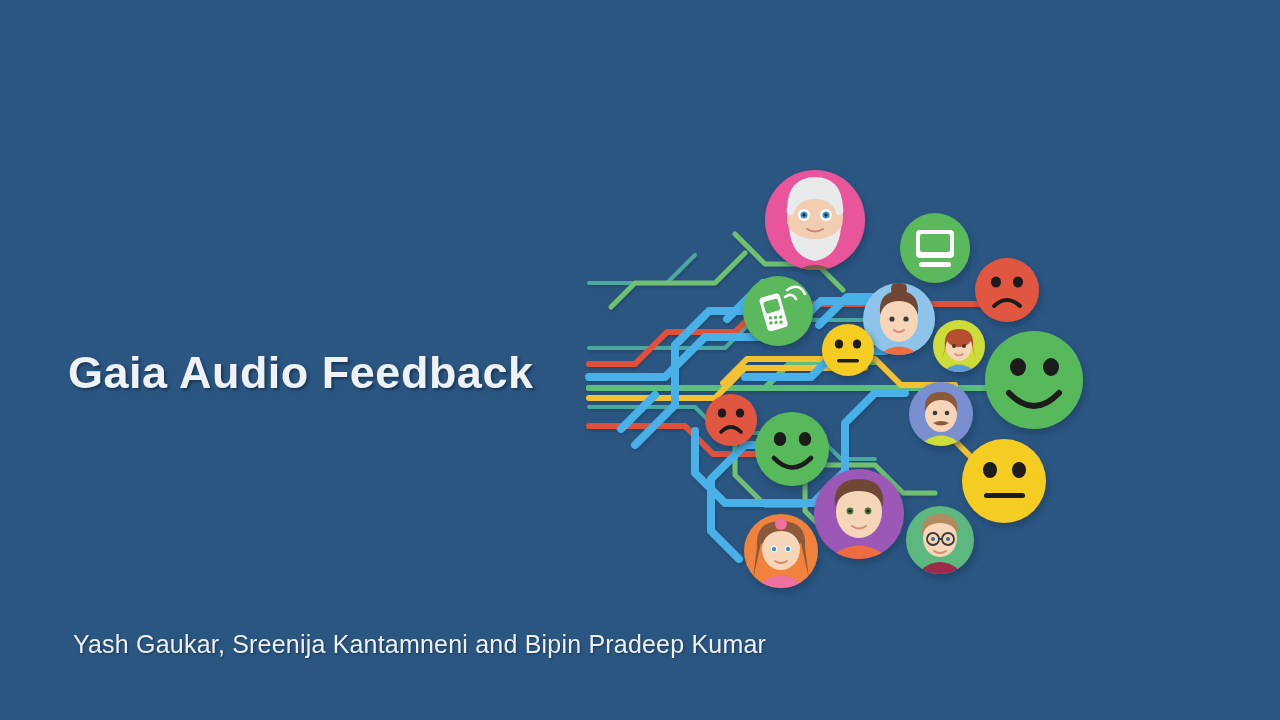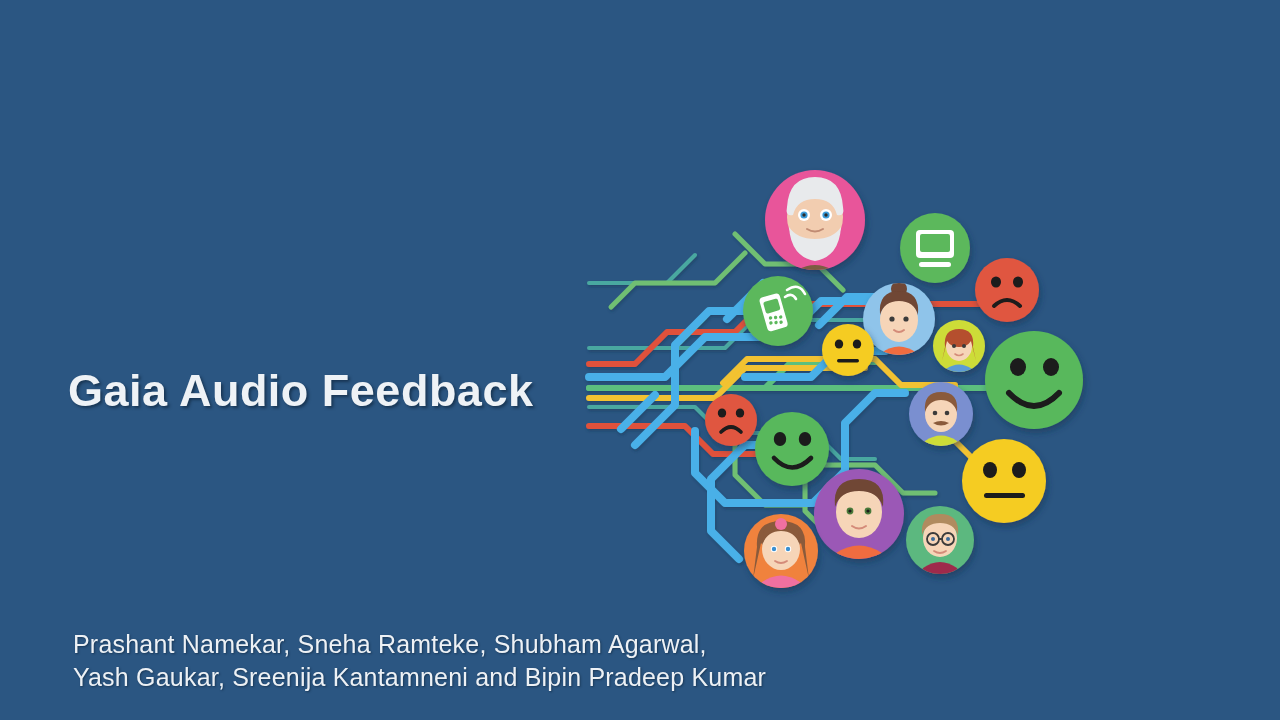--- a/index.html
+++ b/index.html
@@ -14,21 +14,21 @@
     height: 720px;
     background: #2b5682;
     overflow: hidden;
     font-family: "Liberation Sans", sans-serif;
   }
 
   
   #title-block {
     position: absolute;
     left: 68px;
-    top: 363px;
+    top: 345px;
     width: 520px;
   }
   .title-line {
     color: #eef2f6;
     font-size: 45px;
     font-weight: bold;
     line-height: 56px;
     letter-spacing: 0.5px;
     text-shadow: 2px 2px 3px rgba(10,28,46,0.55);
     white-space: nowrap;
@@ -299,17 +299,16 @@
       </g>
 
     </svg>
   </div>
 
   <div id="title-block">
     <div class="title-line l1">Gaia Audio Feedback</div>
   </div>
 
   <div id="authors-block">
-    <div class="author-line">Prashant Namekar, Sneha Ramteke, Shubham Agarwal,</div>
     <div class="author-line">Yash Gaukar, Sreenija Kantamneni and Bipin Pradeep Kumar</div>
   </div>
 
 </div>
 
 </body></html>

